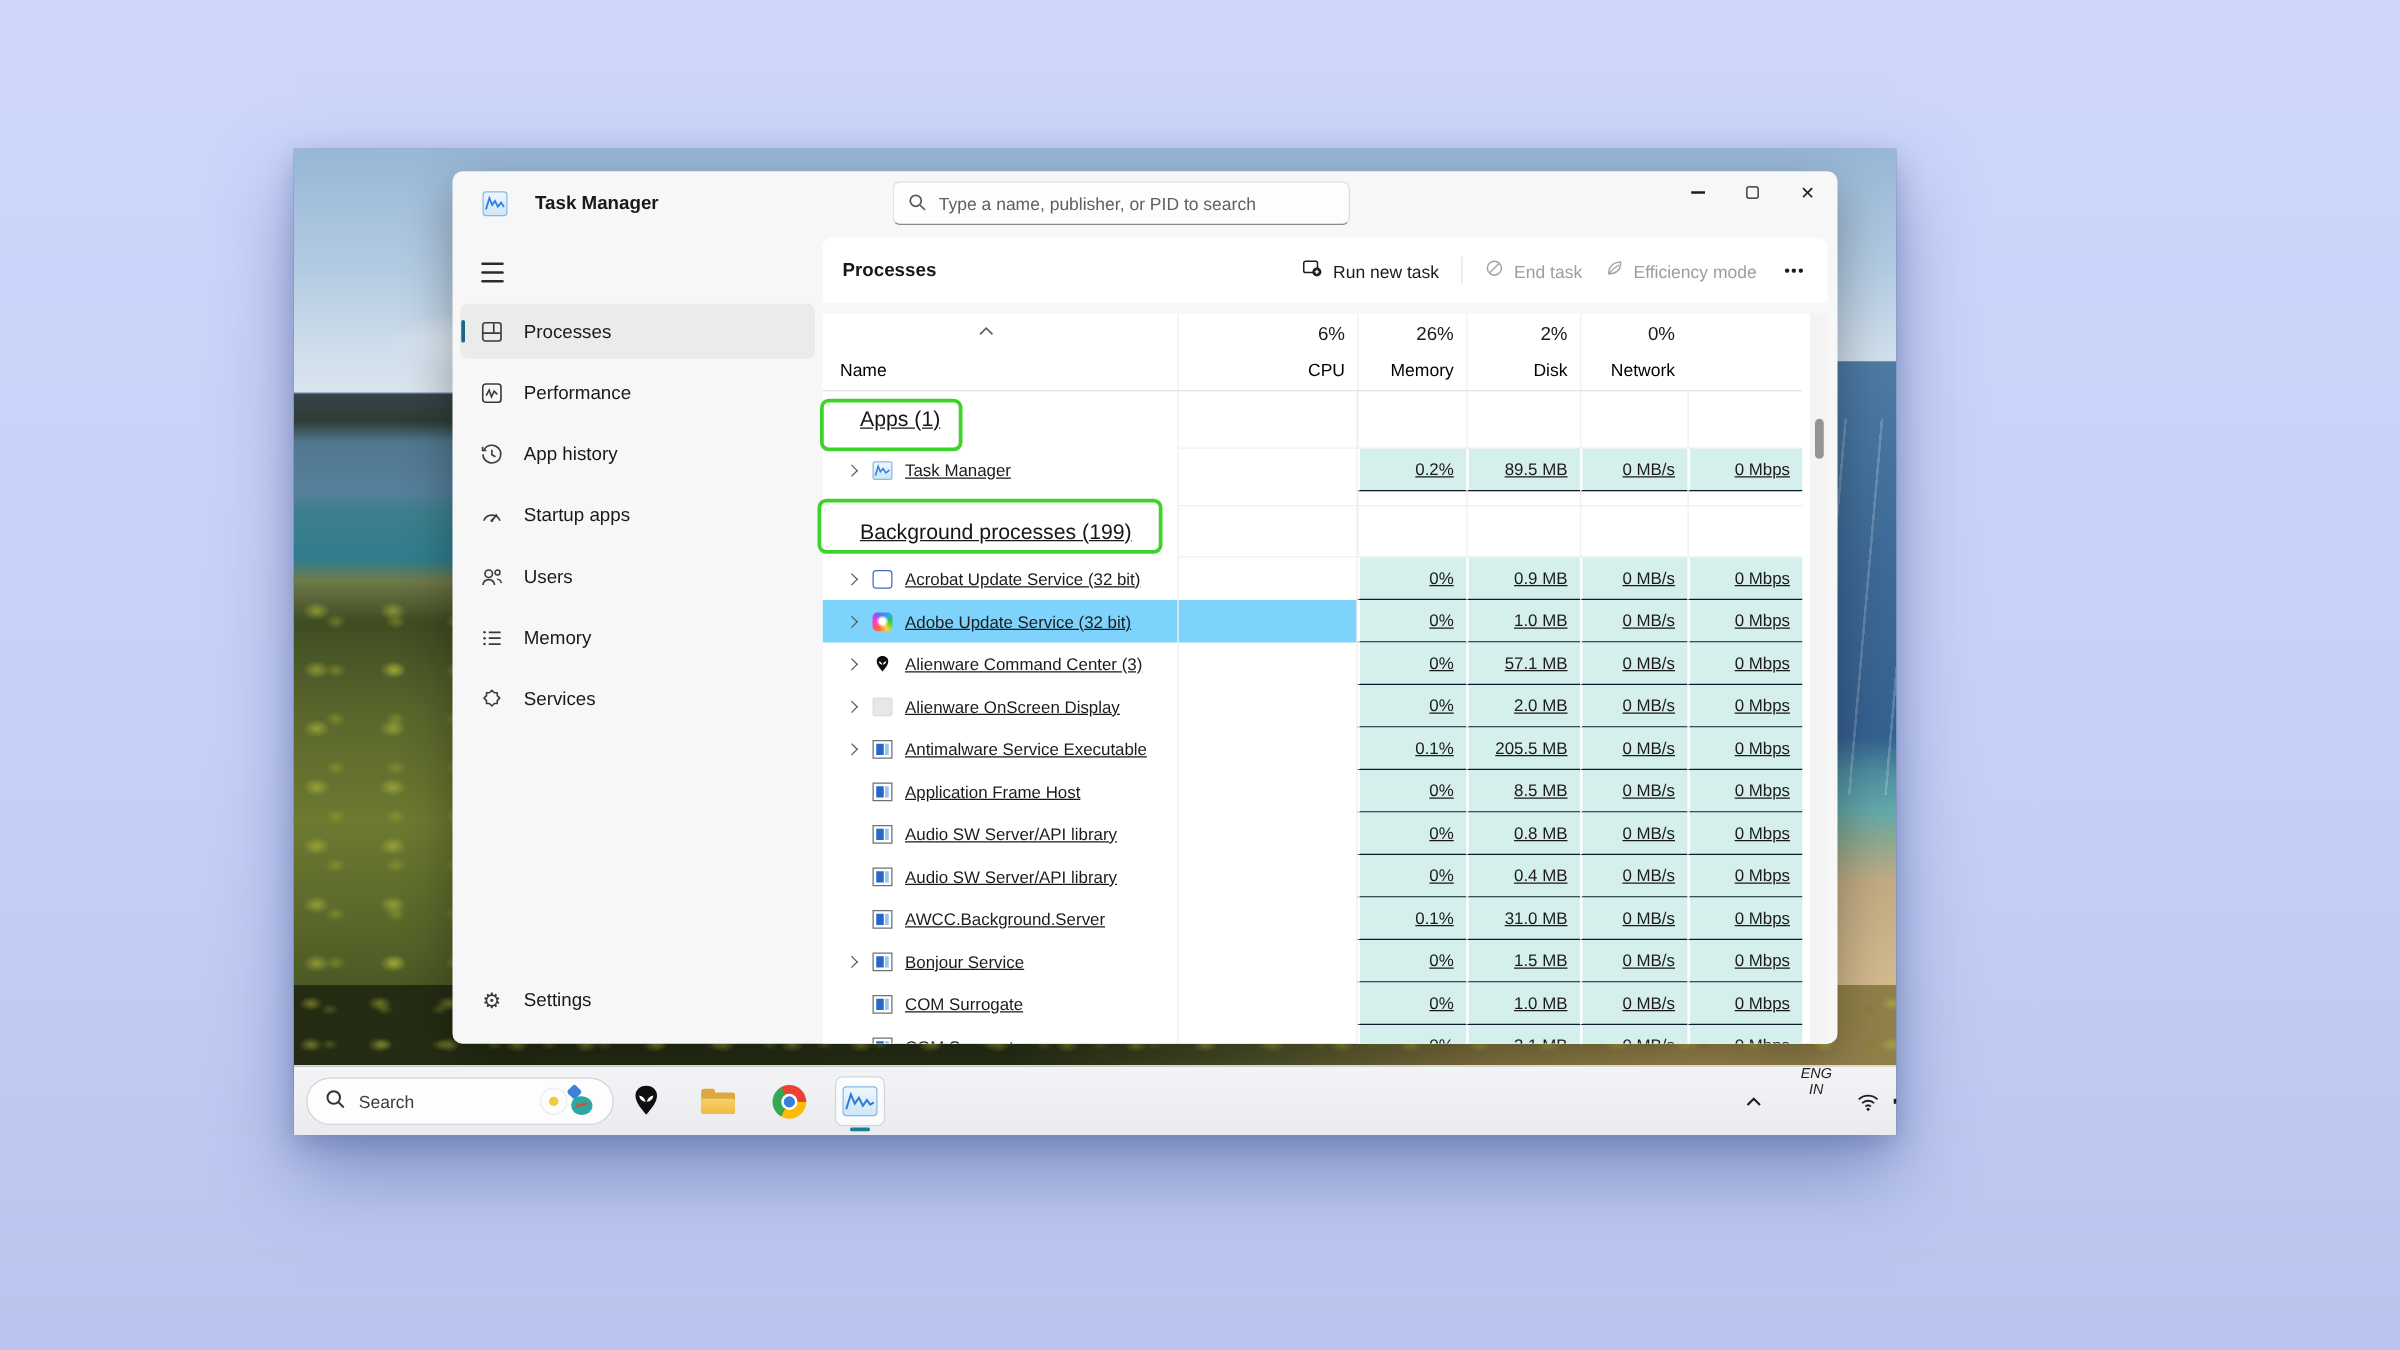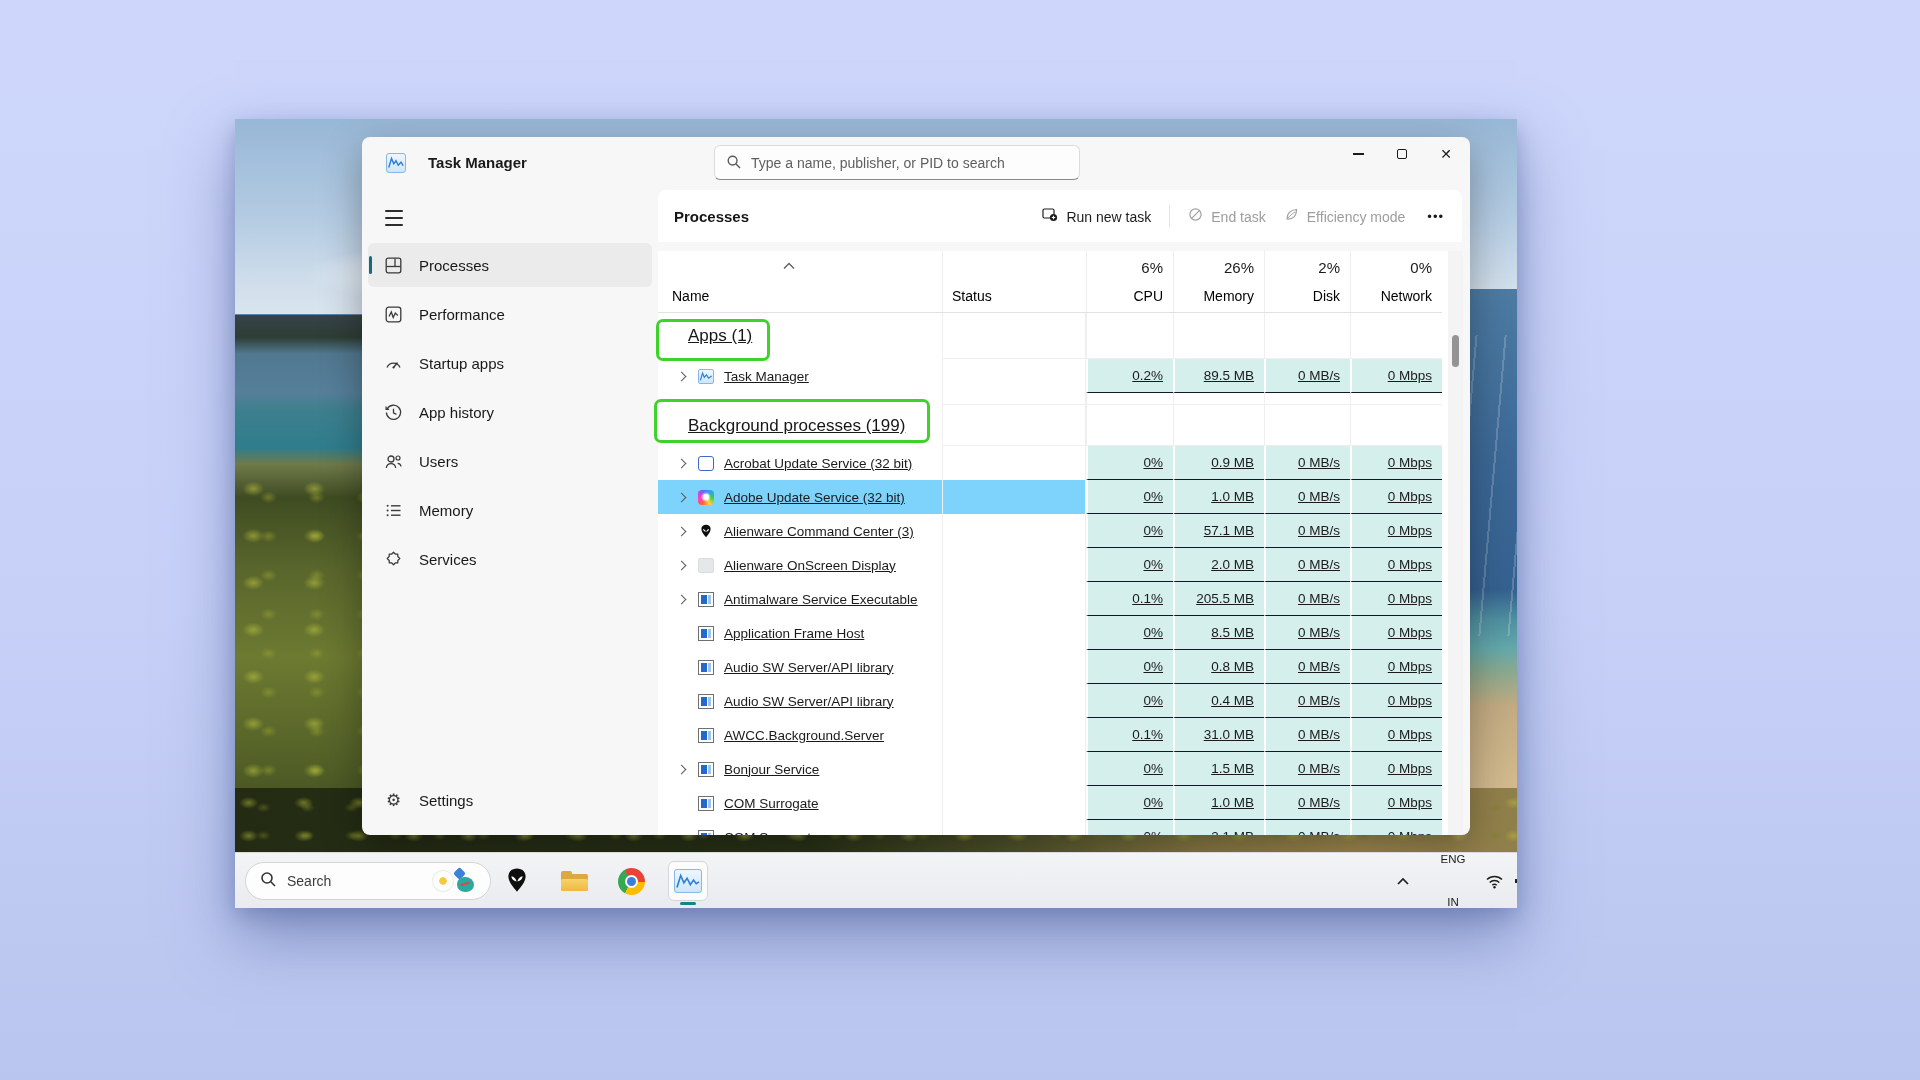--- a/index.html
+++ b/index.html
@@ -168,21 +168,21 @@
   .icon-folder .back{position:absolute;left:0;bottom:1px;width:27px;height:17px;background:#dda83d;border-radius:2px;}
   .icon-folder .tab{position:absolute;left:0;top:0;width:11px;height:6px;background:#dda83d;border-radius:2px 2px 0 0;}
   .icon-folder .blue{position:absolute;left:3px;bottom:3px;width:21px;height:5px;background:#3b82d8;border-radius:1px;}
   .icon-folder .front{position:absolute;left:0;bottom:1px;width:27px;height:12px;
     background:linear-gradient(180deg,#f8d269,#eeb943);border-radius:2px;}
   .icon-chrome{width:27px;height:27px;border-radius:50%;position:relative;
     background:conic-gradient(from -30deg,#ea4335 0 120deg,#fbbc05 0 240deg,#34a853 0 360deg);}
   .icon-chrome:before{content:"";position:absolute;left:50%;top:50%;width:13px;height:13px;margin:-6.5px 0 0 -6.5px;border-radius:50%;background:#fff;}
   .icon-chrome:after{content:"";position:absolute;left:50%;top:50%;width:9px;height:9px;margin:-4.5px 0 0 -4.5px;border-radius:50%;background:#3a7de0;}
   .tm-icon-tb{width:28px;height:24px;} 
-  .tray-item{display:flex;align-items:center;justify-content:space-between;color:#1f1f1f;}
+  .tray-item{display:flex;align-items:center;justify-content:flex-start;color:#1f1f1f;font-style:italic;}
   .tray-abs{position:absolute;top:0;height:56px;display:flex;align-items:center;}
   .t-chev{left:1160px;width:26px;}
   .t-lang{left:1196px;width:44px;flex-direction:column;font-size:11.5px;line-height:13px;text-align:center;color:#1c1c1c;}
   .t-wifi{left:1250px;width:24px;}
   .t-vol{left:1278px;width:24px;}
   .t-batt{left:1306px;width:28px;}
   .t-clock{left:1366px;width:80px;flex-direction:column;align-items:flex-start;font-size:12.5px;line-height:15px;color:#1c1c1c;}
   .t-clock .l1{padding-left:10px;}
 </style>
 </head>
@@ -244,36 +244,36 @@
             <svg viewBox="0 0 19 19">
               <rect x="2.2" y="2.2" width="14.6" height="14.6" rx="2.5" fill="none" stroke="currentColor" stroke-width="1.3"></rect>
               <polyline points="5,11.5 7.3,7 9.2,12.5 11.3,8 13.8,10.5" fill="none" stroke="currentColor" stroke-width="1.3"></polyline>
             </svg>
           </span>
           <span>Performance</span>
         </div>
         <div class="side-item">
           <span class="side-icon">
             <svg viewBox="0 0 19 19">
+              <path d="M3.2 6A7.1 7.1 0 1 1 2.4 9.5" fill="none" stroke="currentColor" stroke-width="1.3"></path>
+              <path d="M2.1 3.4v3h3" fill="none" stroke="currentColor" stroke-width="1.3"></path>
+              <polyline points="9.5,5.8 9.5,9.8 12.4,11.4" fill="none" stroke="currentColor" stroke-width="1.3"></polyline>
+            </svg>
+          </span>
+          <span>App history</span>
+        </div>
+        <div class="side-item">
+          <span class="side-icon">
+            <svg viewBox="0 0 19 19">
               <path d="M3 13.5a7 7 0 0 1 13 0" fill="none" stroke="currentColor" stroke-width="1.3"></path>
               <line x1="9.5" y1="13.5" x2="13.5" y2="8.5" stroke="currentColor" stroke-width="1.4"></line>
               <circle cx="9.5" cy="13.5" r="1.1" fill="currentColor"></circle>
             </svg>
           </span>
           <span>Startup apps</span>
-        </div>
-        <div class="side-item">
-          <span class="side-icon">
-            <svg viewBox="0 0 19 19">
-              <path d="M3.2 6A7.1 7.1 0 1 1 2.4 9.5" fill="none" stroke="currentColor" stroke-width="1.3"></path>
-              <path d="M2.1 3.4v3h3" fill="none" stroke="currentColor" stroke-width="1.3"></path>
-              <polyline points="9.5,5.8 9.5,9.8 12.4,11.4" fill="none" stroke="currentColor" stroke-width="1.3"></polyline>
-            </svg>
-          </span>
-          <span>App history</span>
         </div>
         <div class="side-item">
           <span class="side-icon">
             <svg viewBox="0 0 19 19">
               <circle cx="7" cy="7" r="3" fill="none" stroke="currentColor" stroke-width="1.3"></circle>
               <path d="M2.3 16c.4-2.8 2.3-4.3 4.7-4.3s4.3 1.5 4.7 4.3" fill="none" stroke="currentColor" stroke-width="1.3"></path>
               <circle cx="14" cy="6" r="2" fill="none" stroke="currentColor" stroke-width="1.2"></circle>
               <path d="M13.6 11.3c2 .1 3.2 1.3 3.4 3.2" fill="none" stroke="currentColor" stroke-width="1.2"></path>
             </svg>
           </span>
@@ -348,23 +348,20 @@
 
       <div class="table">
         <div class="thead">
           <div class="th left">
             <span class="sort-caret">
               <svg viewBox="0 0 14 8">
                   <polyline points="2,6.5 7,1.5 12,6.5" fill="none" stroke="#5f5f5f" stroke-width="1.4"></polyline>
                 </svg>
             </span>
             <span class="lbl">Name</span>
-          </div>
-          <div class="th status">
-            <span class="lbl">Status</span>
           </div>
           <div class="th val">
             <span class="pct">6%</span>
             <span class="lbl">CPU</span>
           </div>
           <div class="th val">
             <span class="pct">26%</span>
             <span class="lbl">Memory</span>
           </div>
           <div class="th val">

